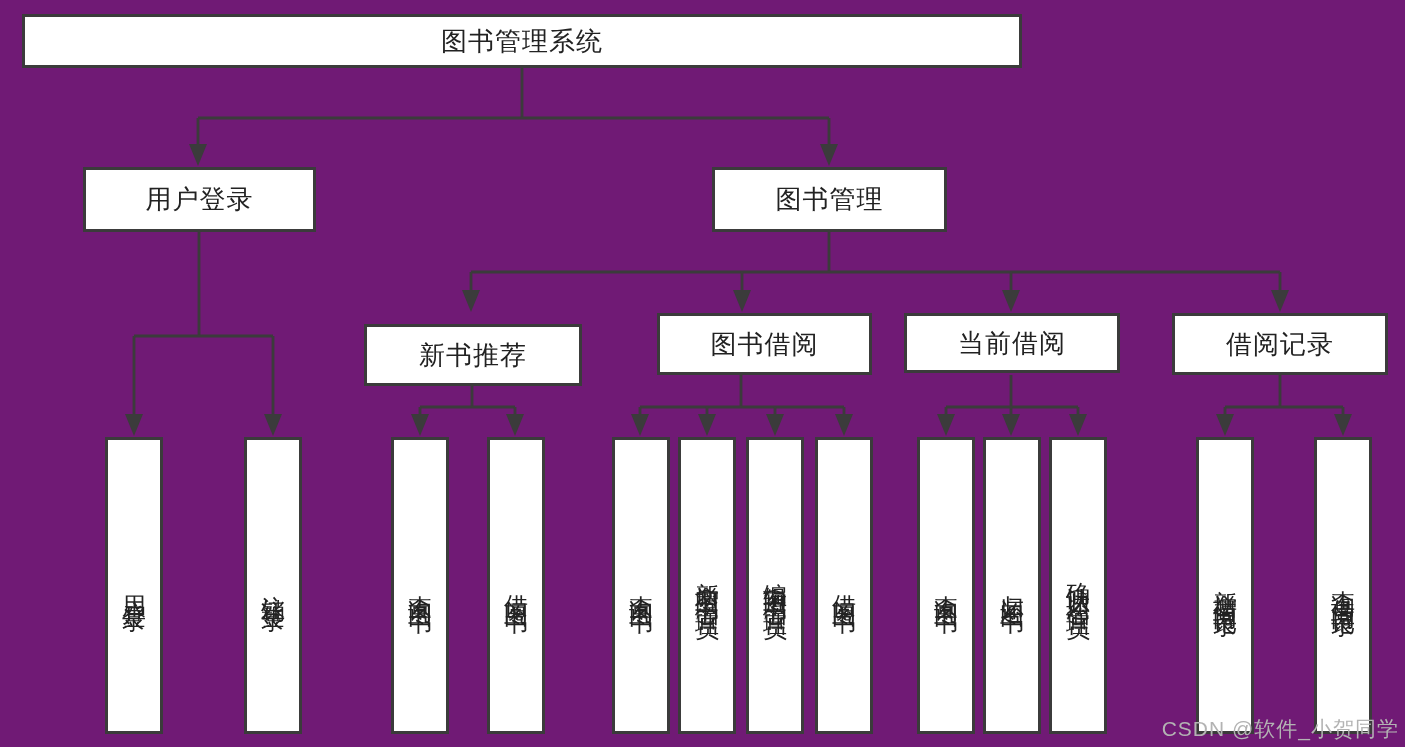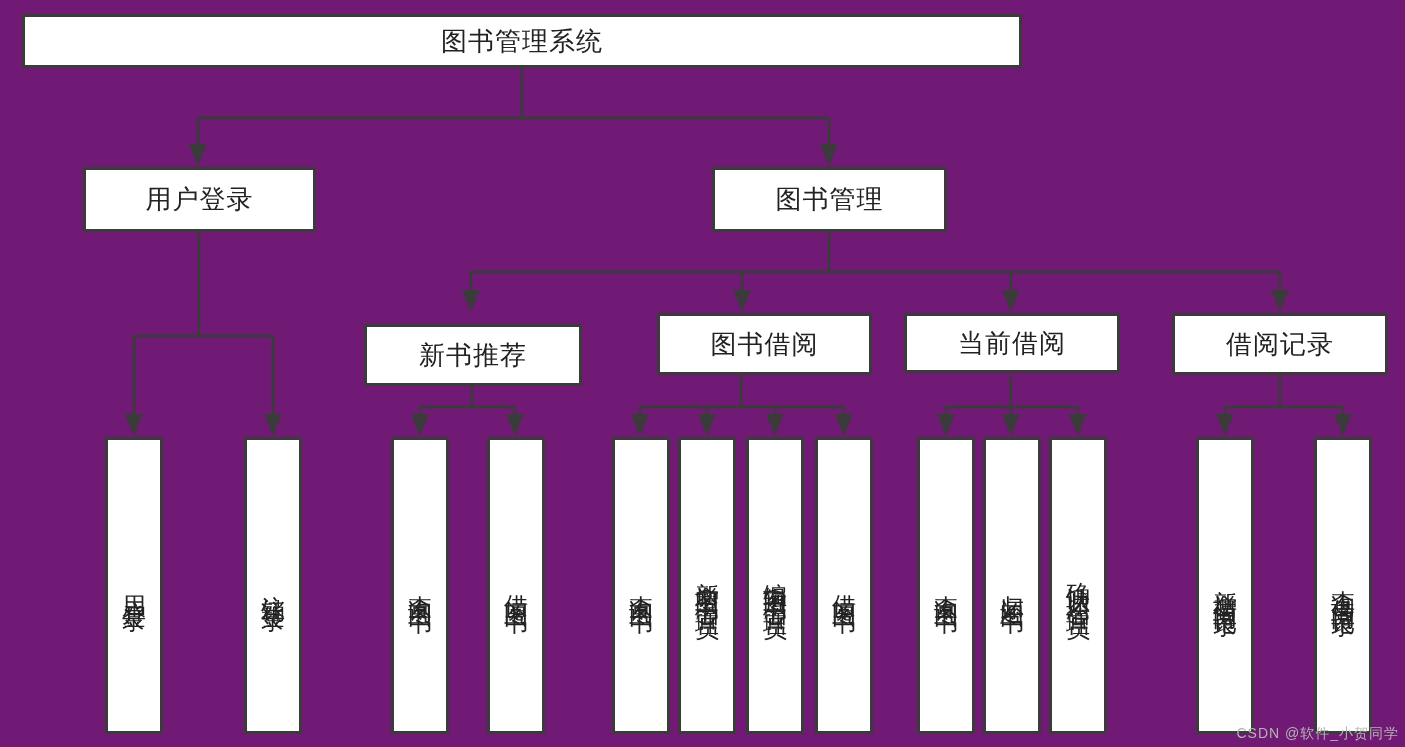--- a/index.html
+++ b/index.html
@@ -25,21 +25,21 @@
     writing-mode:vertical-rl;
     text-orientation:mixed;
     font-size:24px;
     letter-spacing:5px;
     line-height:1;
     width:58px;top:437px;height:297px;
   }
   #watermark{
     position:absolute;
     right:6px;bottom:4px;
-    font-size:14px;
+    font-size:21px;
     color:#b3b3b3;
     letter-spacing:1px;
     z-index:3;
     white-space:nowrap;
   }
   
   #n-root{left:22px;top:14px;width:1000px;height:54px;}
   #n-user-login{left:83px;top:167px;width:233px;height:65px;}
   #n-book-mgmt{left:712px;top:167px;width:235px;height:65px;}
   #n-new-books{left:364px;top:324px;width:218px;height:62px;}

